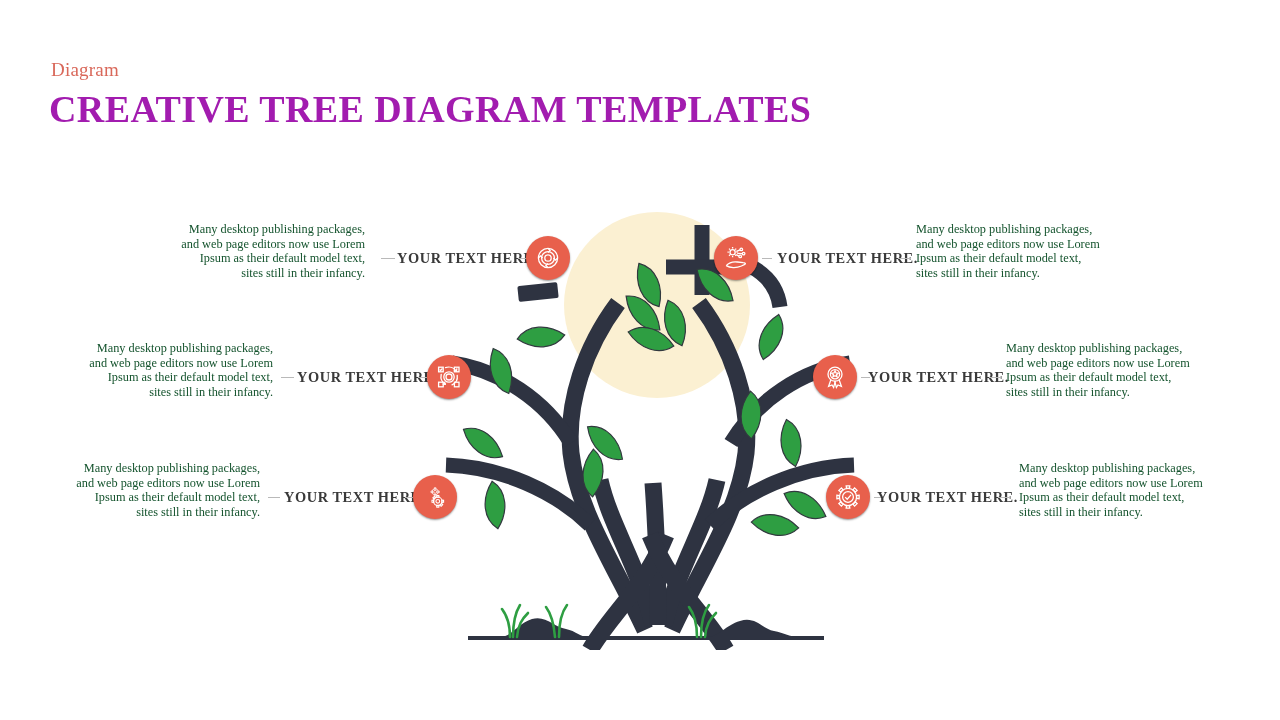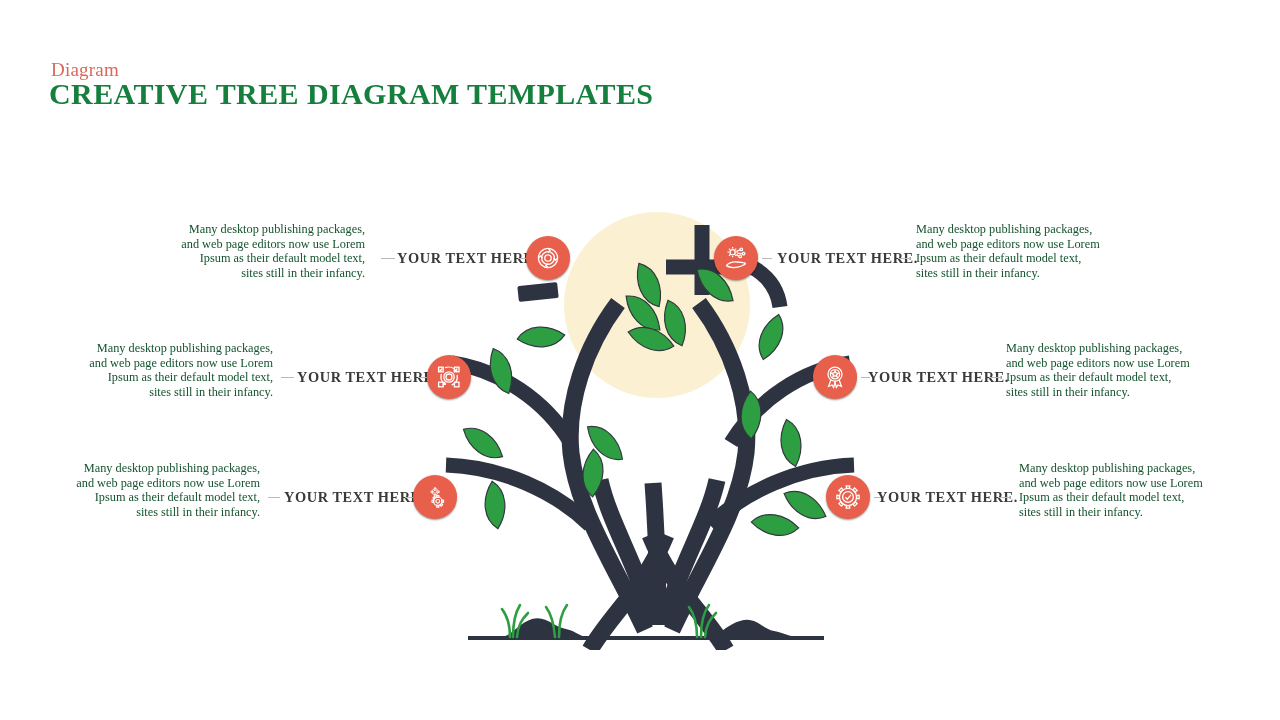--- a/index.html
+++ b/index.html
@@ -29,25 +29,25 @@
     left: 51px;
     top: 59px;
     font-size: 19px;
     letter-spacing: 0.2px;
     color: #d9685a;
     white-space: nowrap;
   }
   .slide-title {
     position: absolute;
     left: 49px;
-    top: 77px;
-    font-size: 30px;
+    top: 87px;
+    font-size: 38px;
     font-weight: bold;
     letter-spacing: 0.4px;
-    color: #15803d;
+    color: #a21caf;
     white-space: nowrap;
   }
 
   
   #tree-art {
     position: absolute;
     left: 440px;
     top: 195px;
     width: 420px;
     height: 455px;

